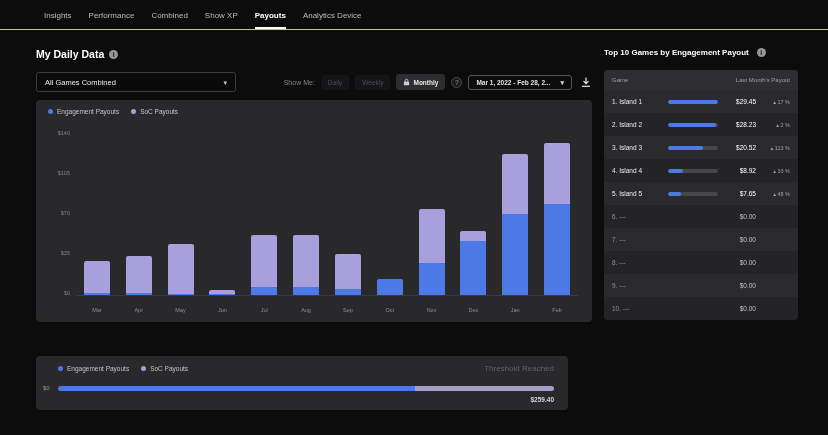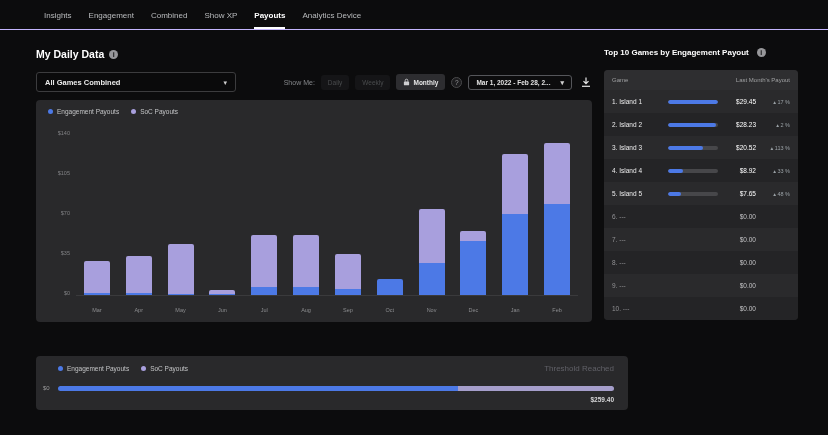--- a/index.html
+++ b/index.html
@@ -14,21 +14,21 @@
 
   
   .section-title{display:flex;align-items:center;gap:5px;font-size:10.5px;font-weight:bold;color:#fff;white-space:nowrap;}
   .info-icon{width:9px;height:9px;border-radius:50%;background:#97979a;color:#141415;font-size:7px;font-weight:bold;display:inline-flex;align-items:center;justify-content:center;line-height:1;flex:0 0 auto;}
 
   .payout-title{position:absolute;left:36px;top:48px;}
 
   
   .controls{position:absolute;left:36px;top:72px;width:556px;display:flex;justify-content:space-between;align-items:center;}
   .select{width:200px;height:20px;background:#0a0a0b;border:1px solid #3c3c3e;border-radius:3px;display:flex;align-items:center;justify-content:space-between;padding:0 8px;cursor:pointer;}
-  .select-label{font-size:7.5px;font-weight:bold;color:#ececec;}
+  .select-label{font-size:7.5px;font-weight:normal;color:#ececec;}
   .chevron{font-size:7px;color:#cfcfcf;line-height:1;}
   .right-controls{display:flex;align-items:center;gap:6px;}
   .show-me{font-size:7px;color:#85878a;}
   .gran-btn{font-size:6.5px;padding:4px 7px;border-radius:3px;cursor:pointer;}
   .gran-disabled{background:#151517;color:#4a4c4e;}
   .gran-active{background:#2d2d30;color:#e6e6e6;display:flex;gap:3px;align-items:center;font-weight:bold;}
   .q-badge{width:11px;height:11px;border-radius:50%;background:#1c1c1e;border:1px solid #4a4a4c;color:#9b9b9d;font-size:6.5px;display:flex;align-items:center;justify-content:center;cursor:pointer;}
   .date-box{border:1px solid #55565a;border-radius:3px;padding:3px 7px;display:flex;align-items:center;gap:10px;font-size:6.5px;color:#e2e2e2;font-weight:bold;cursor:pointer;white-space:nowrap;}
   .dl-btn{display:flex;align-items:center;margin-left:2px;cursor:pointer;}
 
@@ -45,21 +45,21 @@
   .seg{width:100%;}
   .seg.eng{background:#4c79e6;}
   .seg.soc{background:#a89fdd;}
   .seg.top{border-radius:2px 2px 0 0;}
   .x-axis{position:absolute;left:40px;right:14px;bottom:9px;display:flex;justify-content:space-around;}
   .xlabel{width:26px;text-align:center;font-size:5.5px;color:#8c8d90;}
 
   
   .threshold-header{position:absolute;left:36px;top:330px;width:556px;display:flex;justify-content:space-between;align-items:center;}
   .support-btn{border:1px solid #d9d9d9;border-radius:3px;padding:4px 10px;font-size:7px;font-weight:bold;color:#fff;display:flex;gap:5px;align-items:center;background:transparent;cursor:pointer;white-space:nowrap;}
-  .threshold-panel{position:absolute;left:36px;top:356px;width:592px;height:54px;background:#29292b;border-radius:4px;}
+  .threshold-panel{position:absolute;left:36px;top:356px;width:532px;height:54px;background:#29292b;border-radius:4px;}
   .threshold-legend{position:absolute;left:22px;top:9px;display:flex;gap:12px;}
   .threshold-status{position:absolute;right:14px;top:8px;font-size:8px;color:#606067;}
   .threshold-zero{position:absolute;left:7px;top:29px;font-size:6px;color:#9a9a9c;}
   .threshold-bar{position:absolute;left:22px;right:14px;top:30px;height:5px;border-radius:3px;overflow:hidden;display:flex;}
   .tbar-eng{background:#4c79e6;height:100%;}
   .tbar-soc{background:#a59ecb;height:100%;flex:1;}
   .threshold-value{position:absolute;right:14px;top:40px;font-size:6.5px;font-weight:bold;color:#d6d6d8;}
 
   
   .top-games{position:absolute;left:604px;top:48px;width:194px;}
@@ -76,21 +76,21 @@
   .tpayout.dimpay{color:#c2c2c4;}
   .tchange{flex:1;text-align:right;font-size:5.5px;color:#9aa1a6;}
 </style>
 </head>
 <body>
 
 <div class="page">
 
   <div class="nav">
     <div class="tab">Insights</div>
-    <div class="tab">Engagement</div>
+    <div class="tab">Performance</div>
     <div class="tab">Combined</div>
     <div class="tab">Show XP</div>
     <div class="tab active">Payouts</div>
     <div class="tab">Analytics Device</div>
   </div>
 
   <div class="section-title payout-title">
     <span>My Daily Data</span>
     <span class="info-icon">i</span>
   </div>

